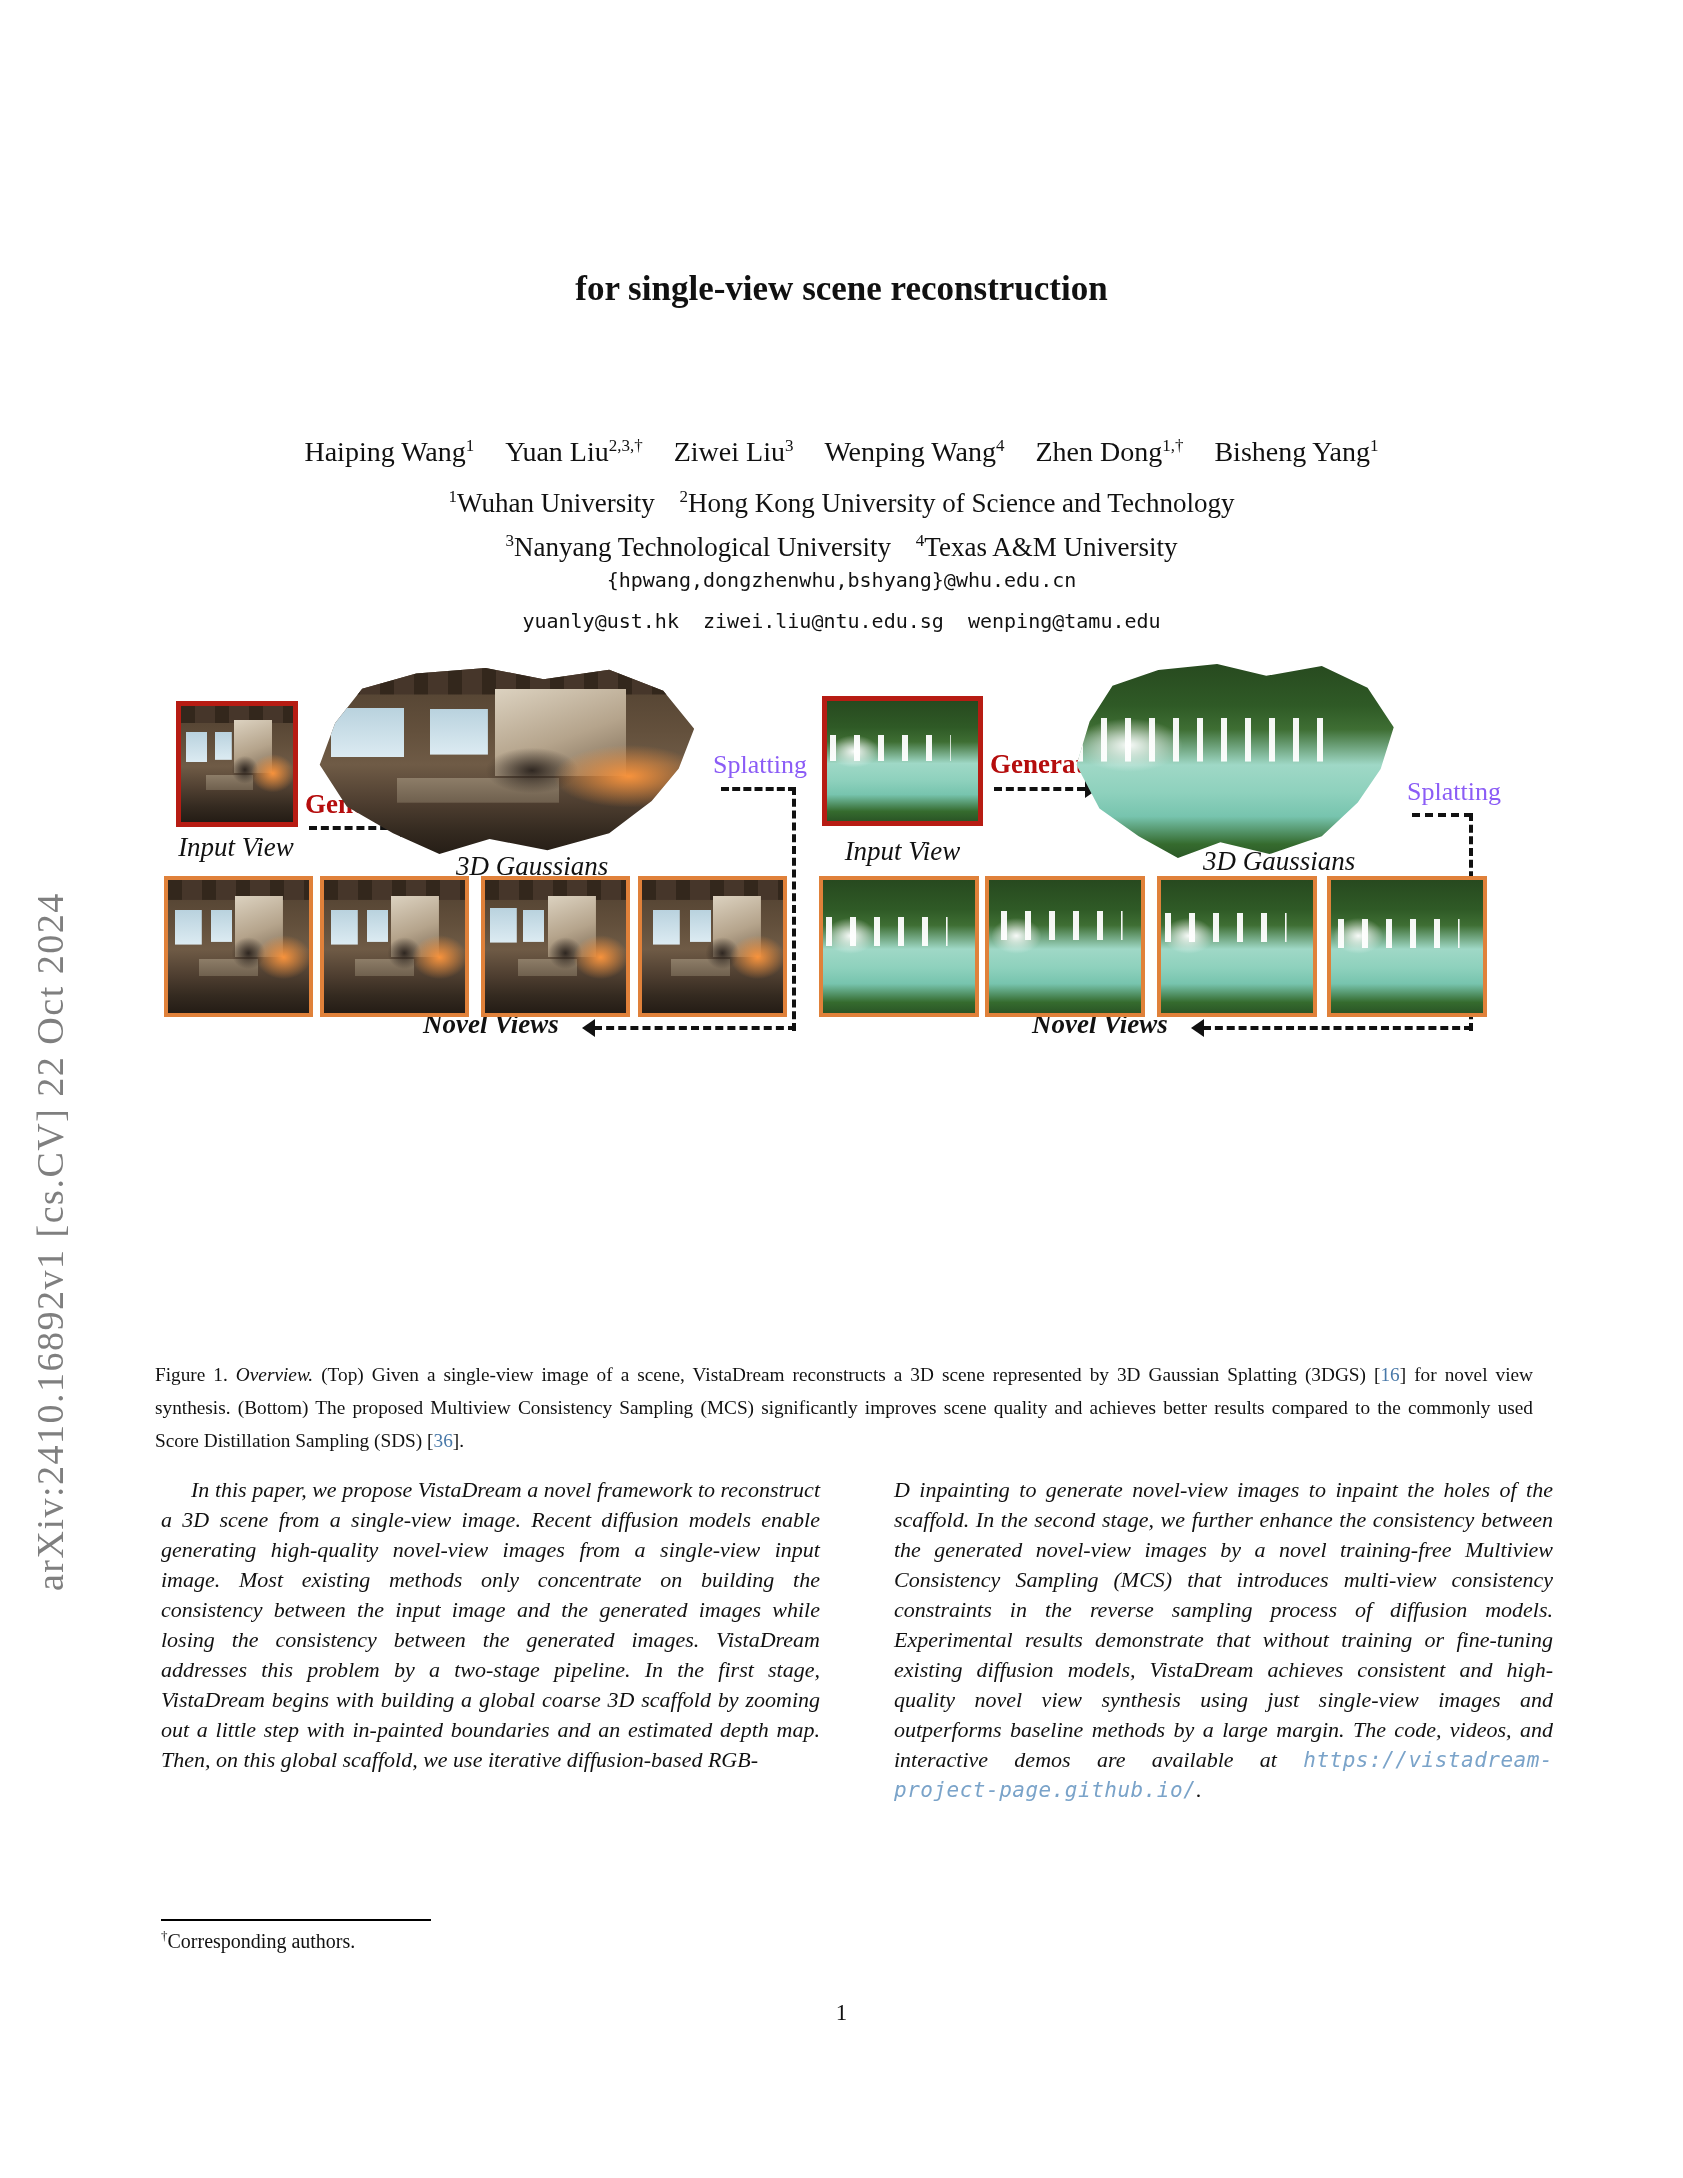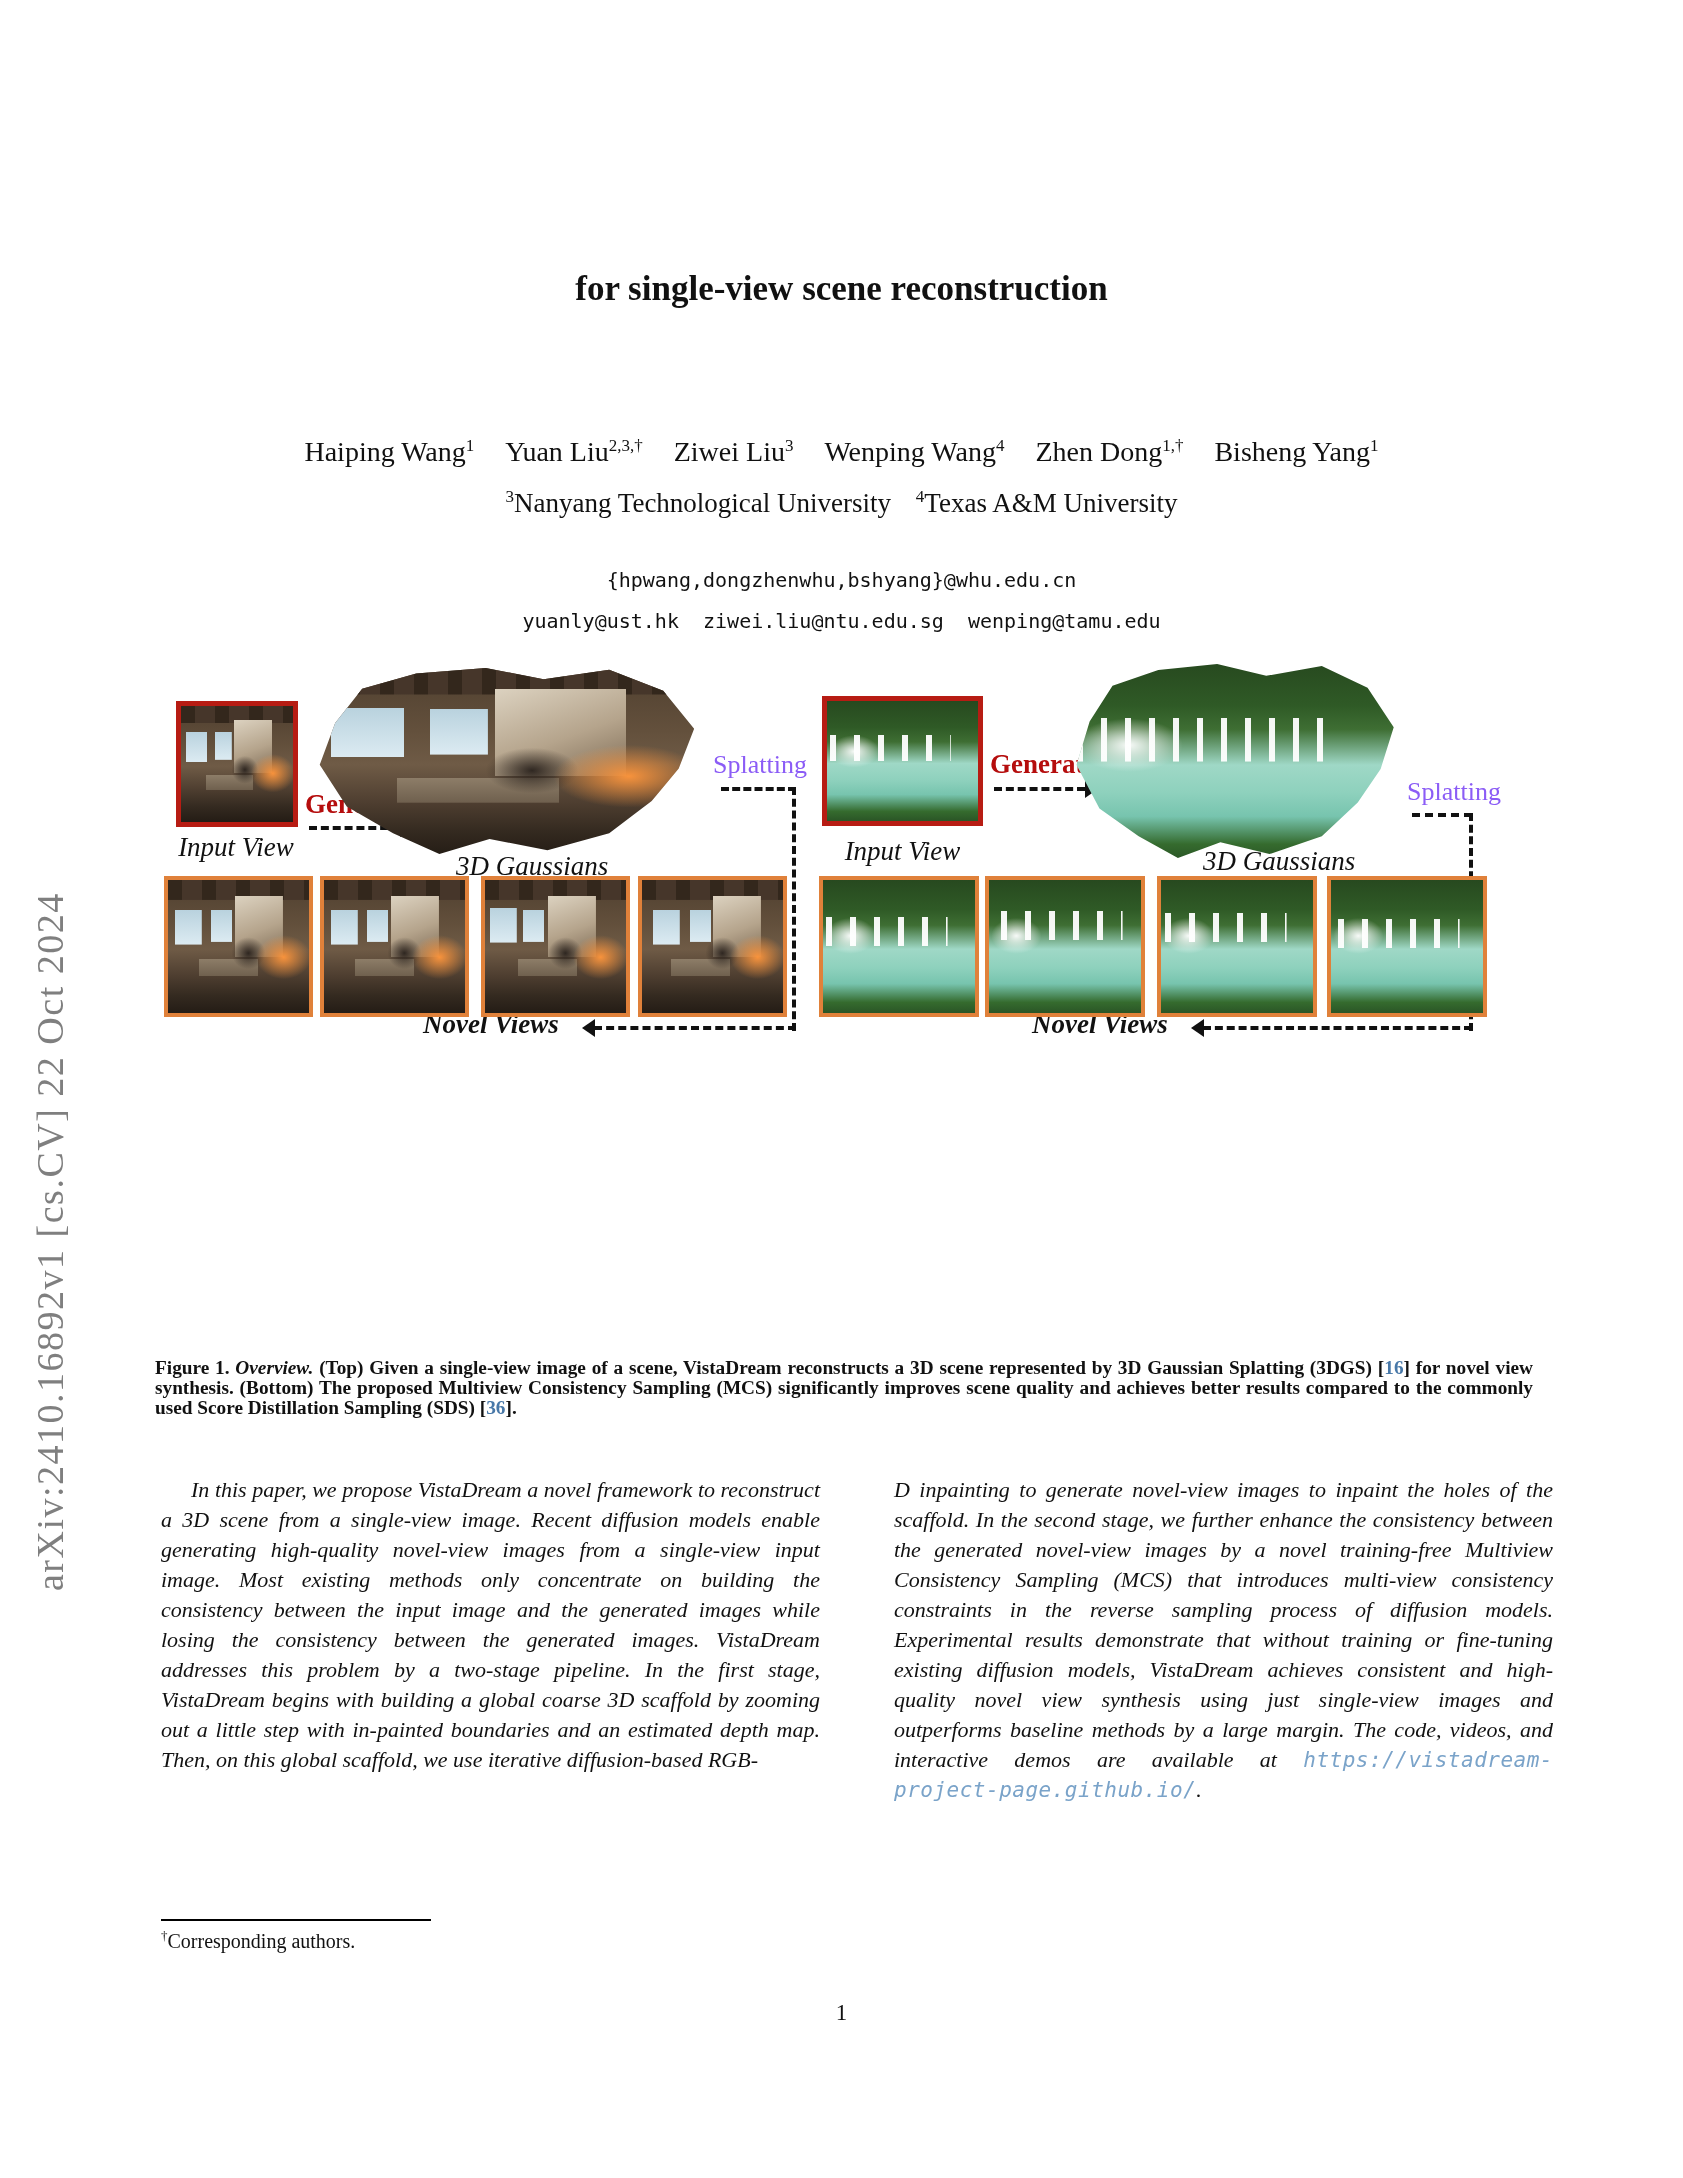--- a/index.html
+++ b/index.html
@@ -77,21 +77,21 @@
     linear-gradient(100deg,#6b5138 0 18%,rgba(107,81,56,0) 19%),
     radial-gradient(circle at 30% 42%, #ece6de, #b7aca0 48%, #8a7d6e 85%);}
   .ins-bed{background:
     linear-gradient(172deg,#f1ece4 0 38%,#e6ddd1 38% 50%,#d8ab97 50% 72%,#efe8de 72% 100%);}
 
   .blob{clip-path:polygon(6% 30%,13% 12%,27% 4%,45% 1%,60% 7%,77% 2%,91% 13%,99% 33%,95% 54%,
         88% 71%,77% 88%,61% 97%,46% 91%,33% 99%,21% 88%,9% 74%,2% 52%);}
 
   
   .caption{position:absolute;left:155px;top:1358px;width:1378px;
-           font-size:19.3px;line-height:20px;text-align:justify;font-weight:bold;}
+           font-size:19.3px;line-height:33px;text-align:justify;}
   .caption .it{font-style:italic;}
   .ref{color:#4878a8;text-decoration:none;}
   .col{position:absolute;top:1475px;width:659px;font-size:22px;font-style:italic;
        line-height:30px;text-align:justify;}
   .col-left{left:161px;}
   .col-right{left:875px;margin-left:19px;}
   .abstract-h{font-style:normal;font-weight:bold;font-size:29px;text-align:center;
               margin:0 0 13px 0;}
   .col p{margin:0;text-indent:30px;}
   .col-right p{text-indent:0;}
@@ -117,20 +117,24 @@
     <span class="author"><span>Haiping Wang</span><sup>1</sup></span>
     <span class="author"><span>Yuan Liu</span><sup>2,3,†</sup></span>
     <span class="author"><span>Ziwei Liu</span><sup>3</sup></span>
     <span class="author"><span>Wenping Wang</span><sup>4</sup></span>
     <span class="author"><span>Zhen Dong</span><sup>1,†</sup></span>
     <span class="author"><span>Bisheng Yang</span><sup>1</sup></span>
   </div>
 
   <div class="affils">
     <div>
+      <span class="affil"><sup>1</sup><span>Wuhan University</span></span>
+      <span class="affil"><sup>2</sup><span>Hong Kong University of Science and Technology</span></span>
+    </div>
+    <div>
       <span class="affil"><sup>3</sup><span>Nanyang Technological University</span></span>
       <span class="affil"><sup>4</sup><span>Texas A&amp;M University</span></span>
     </div>
   </div>
 
   <div class="emails">
     <div>{hpwang,dongzhenwhu,bshyang}@whu.edu.cn</div>
     <div>yuanly@ust.hk  ziwei.liu@ntu.edu.sg  wenping@tamu.edu</div>
   </div>
 

